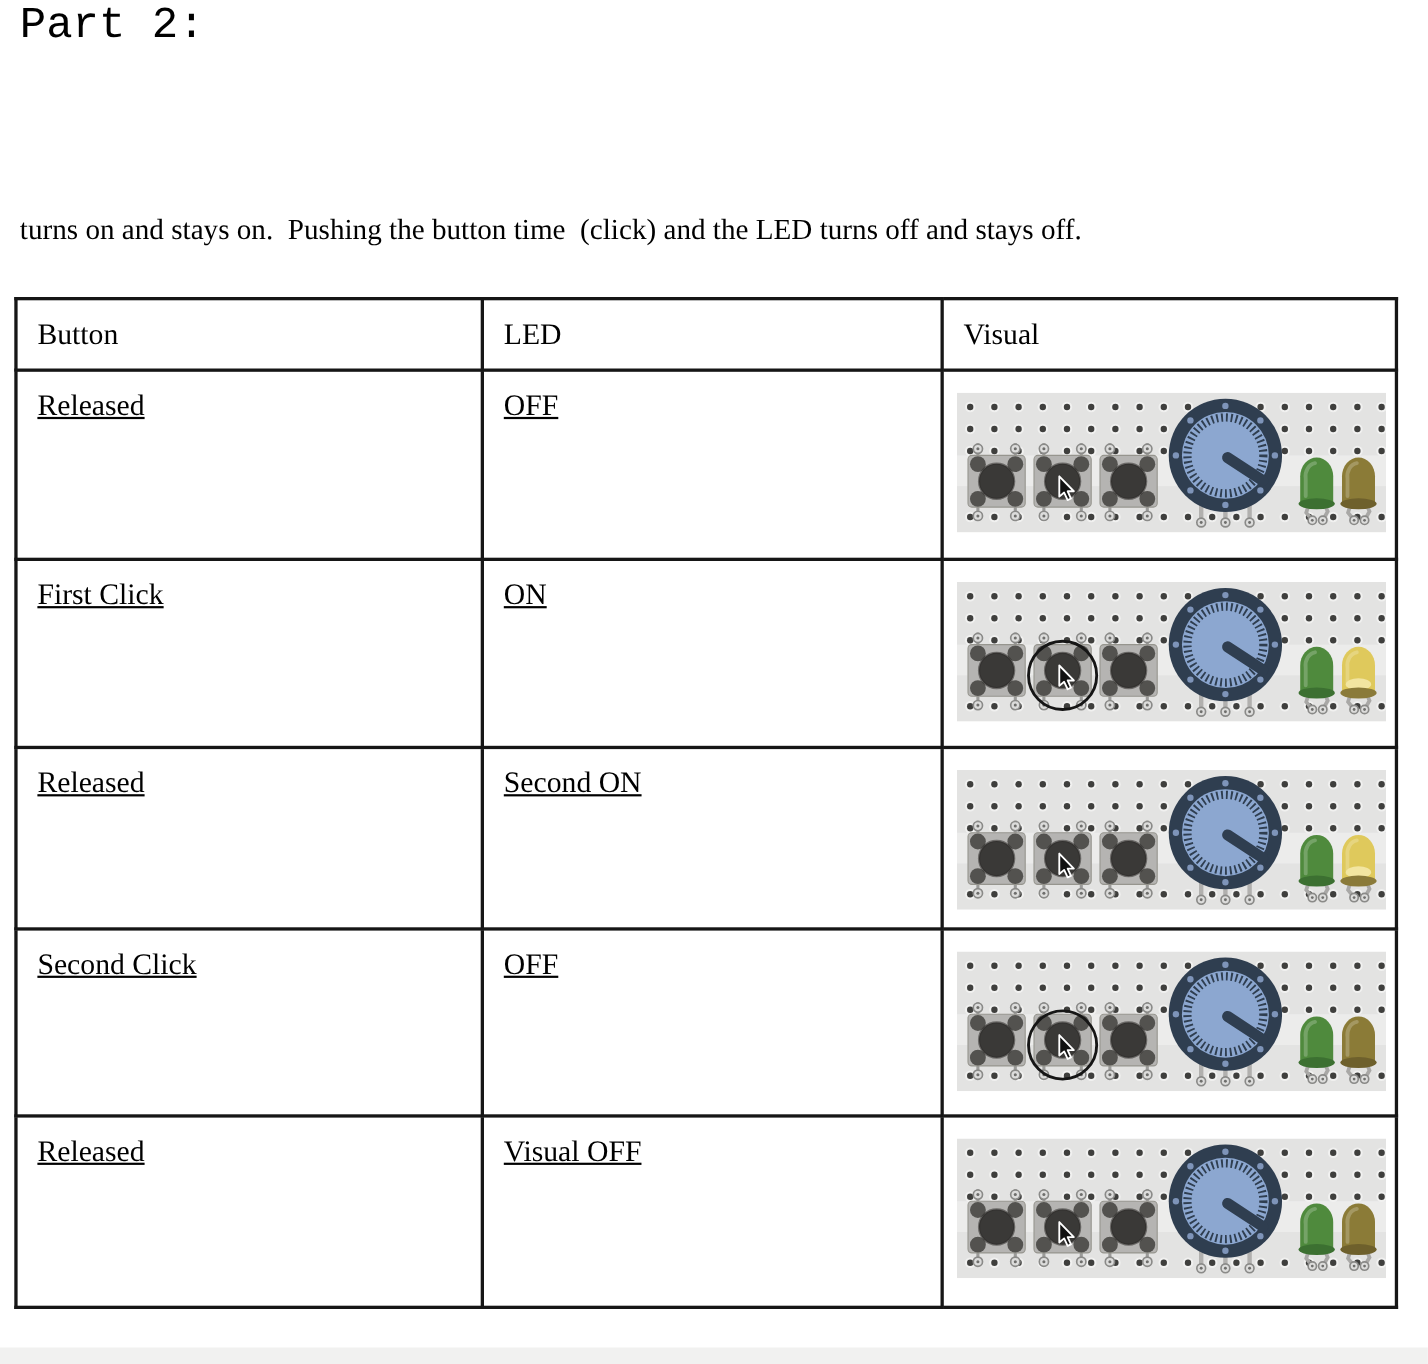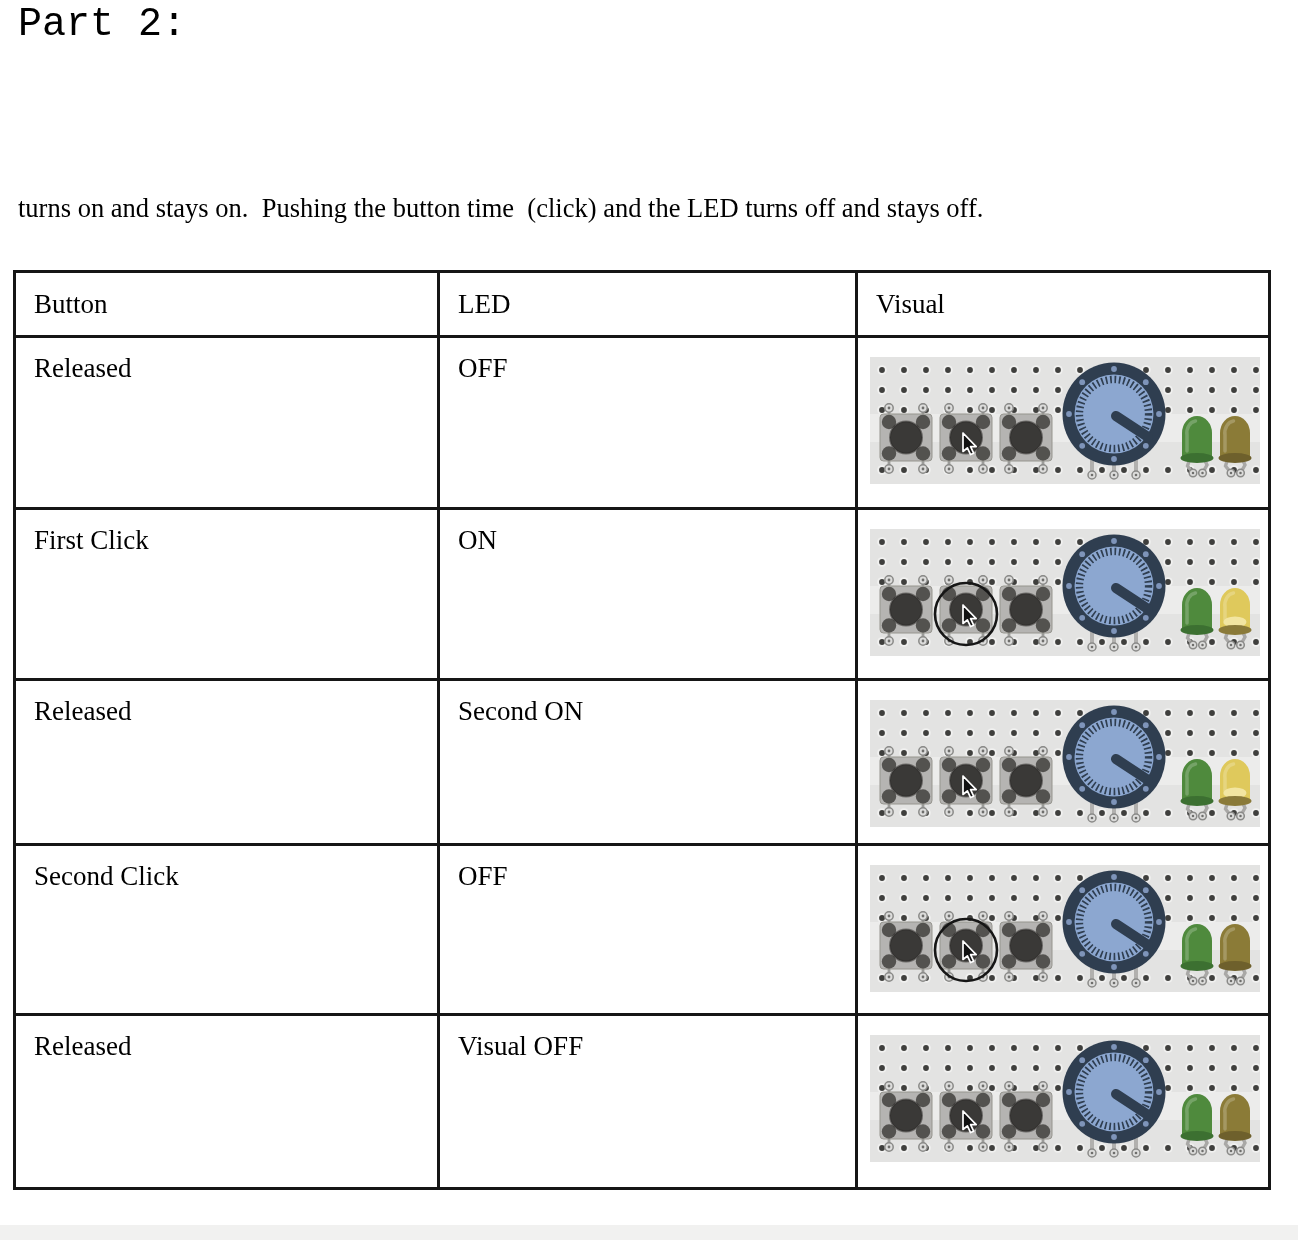--- a/index.html
+++ b/index.html
@@ -34,20 +34,21 @@
     padding:0;
   }
   .state-table th {
     height:65px;
     vertical-align:middle;
     padding-left:18px;
   }
   .state-table td {
     vertical-align:top;
     padding:15px 0 0 18px;
+    text-decoration:underline;
   }
   .state-table td.visual-cell { padding:0; }
   .visual-wrap { margin:19px 0 0 12px; width:390px; height:127px; }
   .visual-wrap svg { display:block; }
   tbody tr:nth-child(1){ height:172px; }
   tbody tr:nth-child(2){ height:171px; }
   tbody tr:nth-child(3){ height:165px; }
   tbody tr:nth-child(4){ height:170px; }
   tbody tr:nth-child(5){ height:174px; }
   .bottom-bar {

